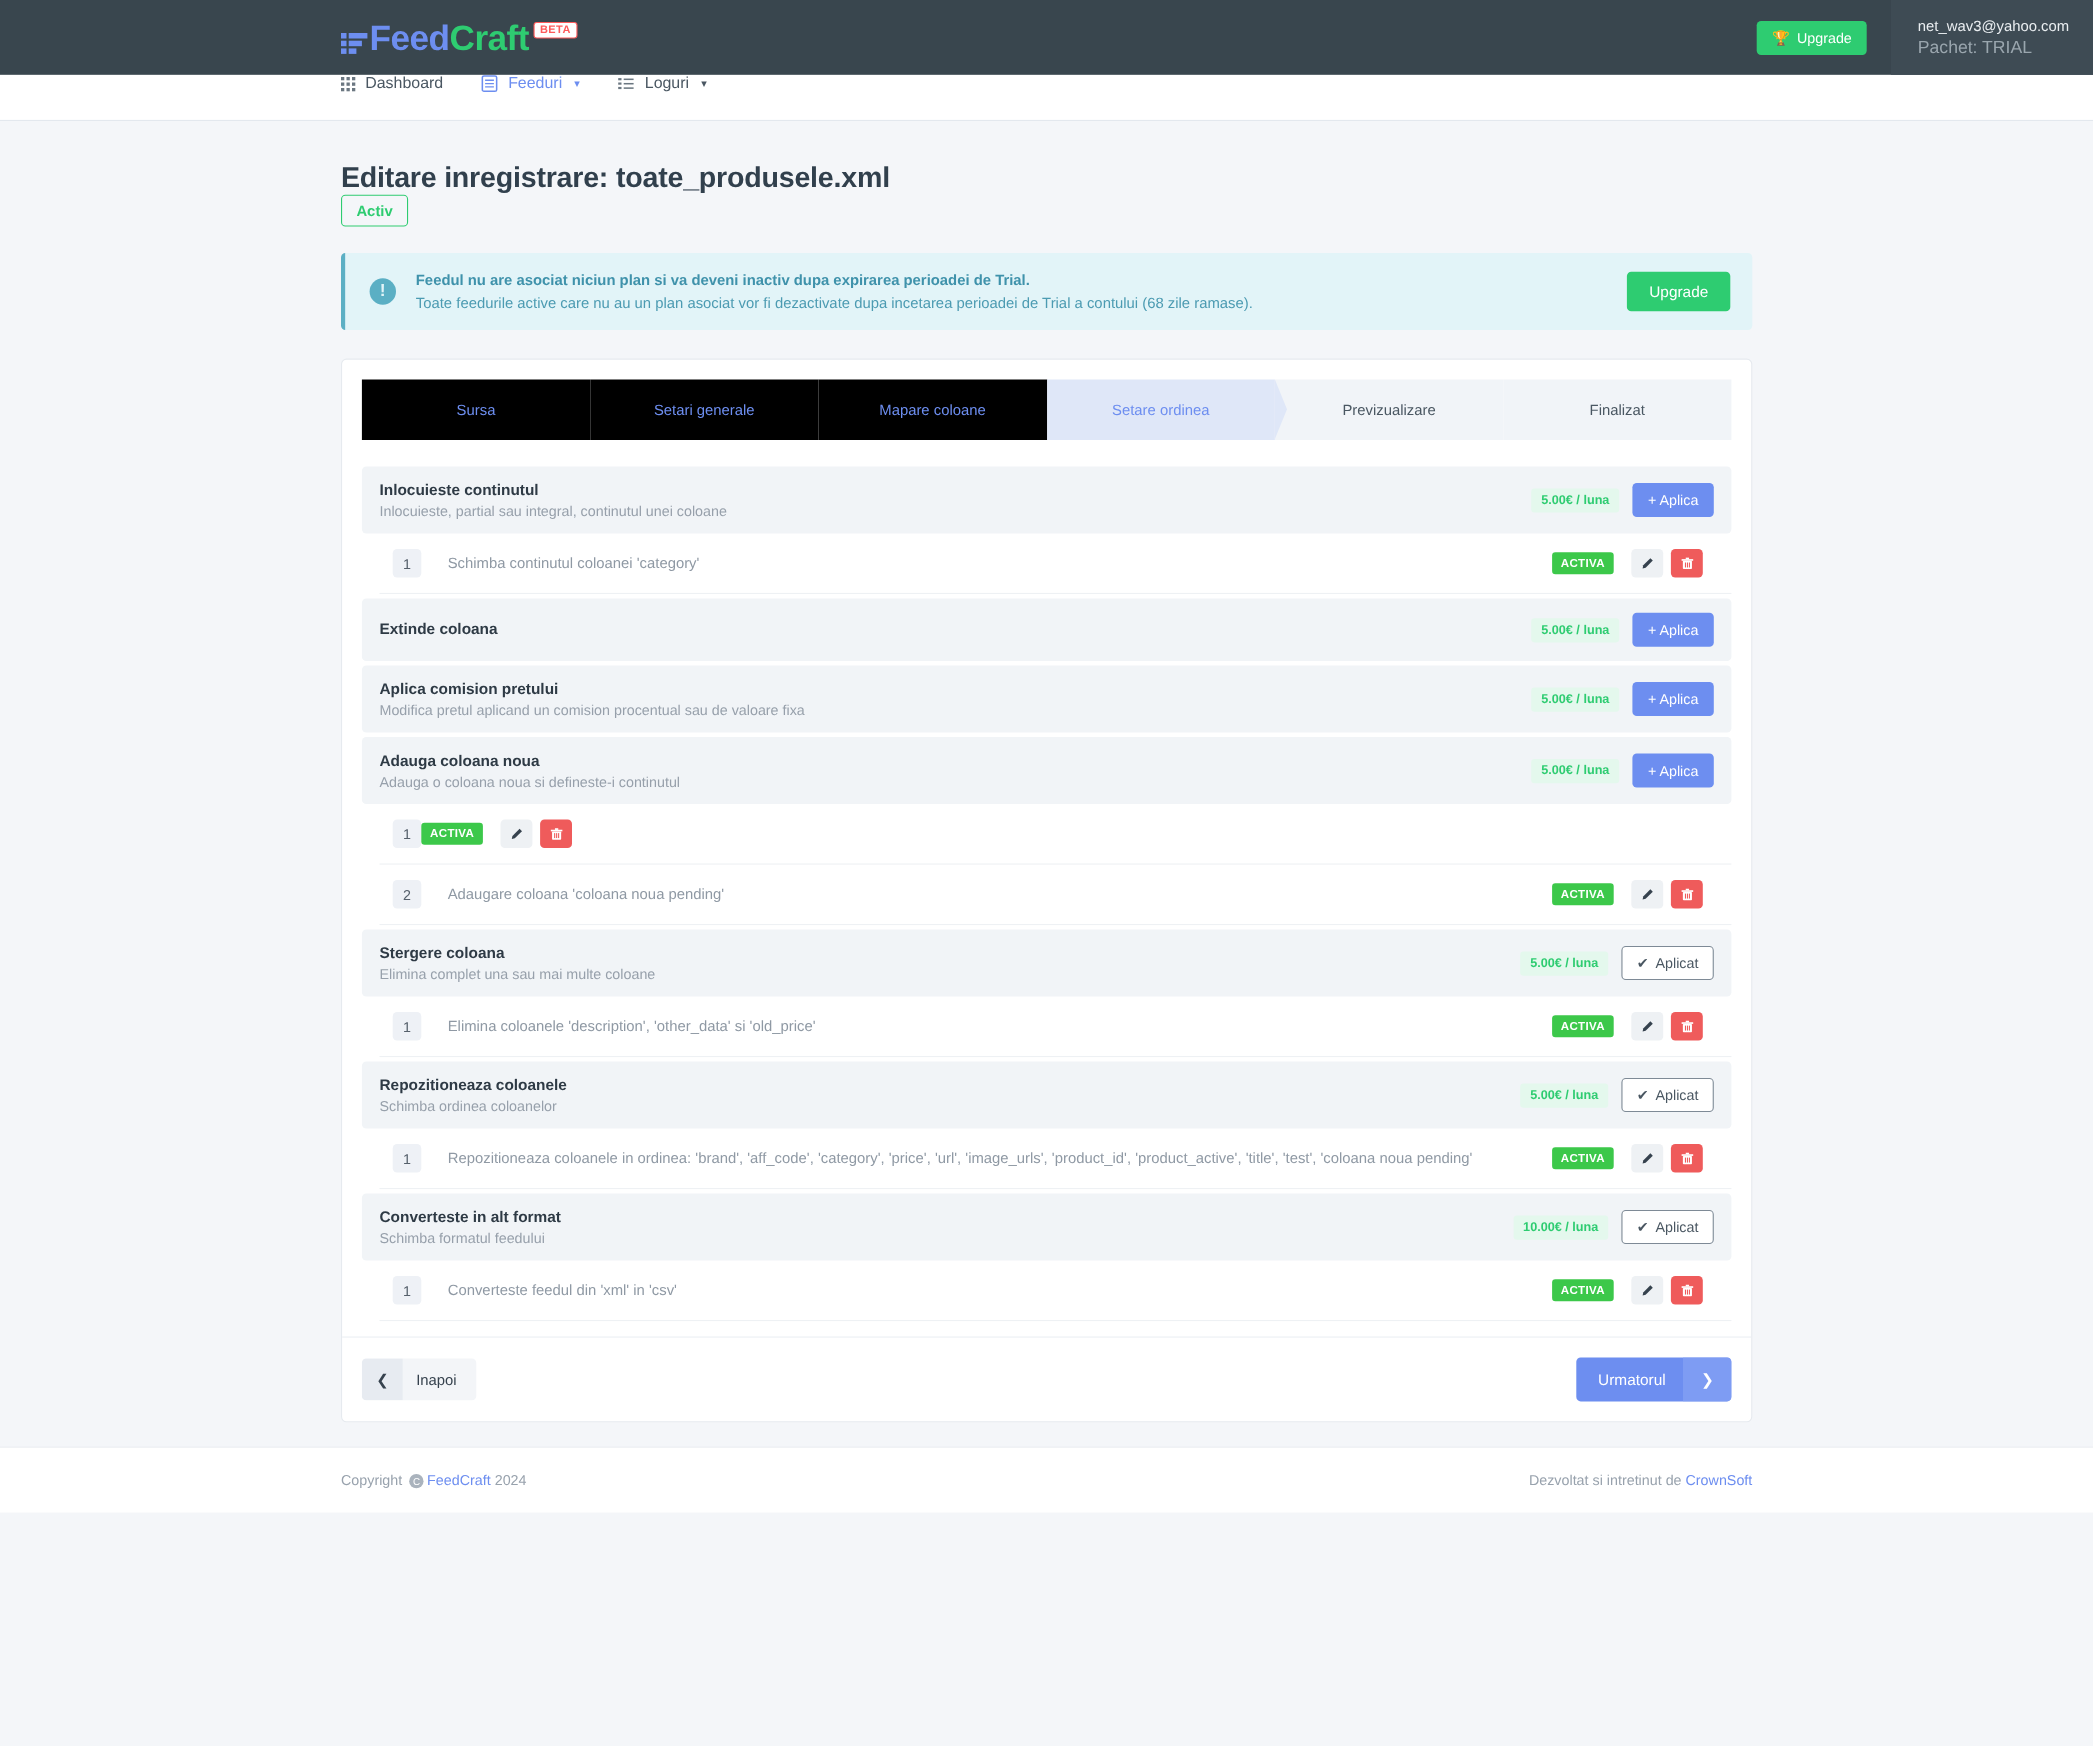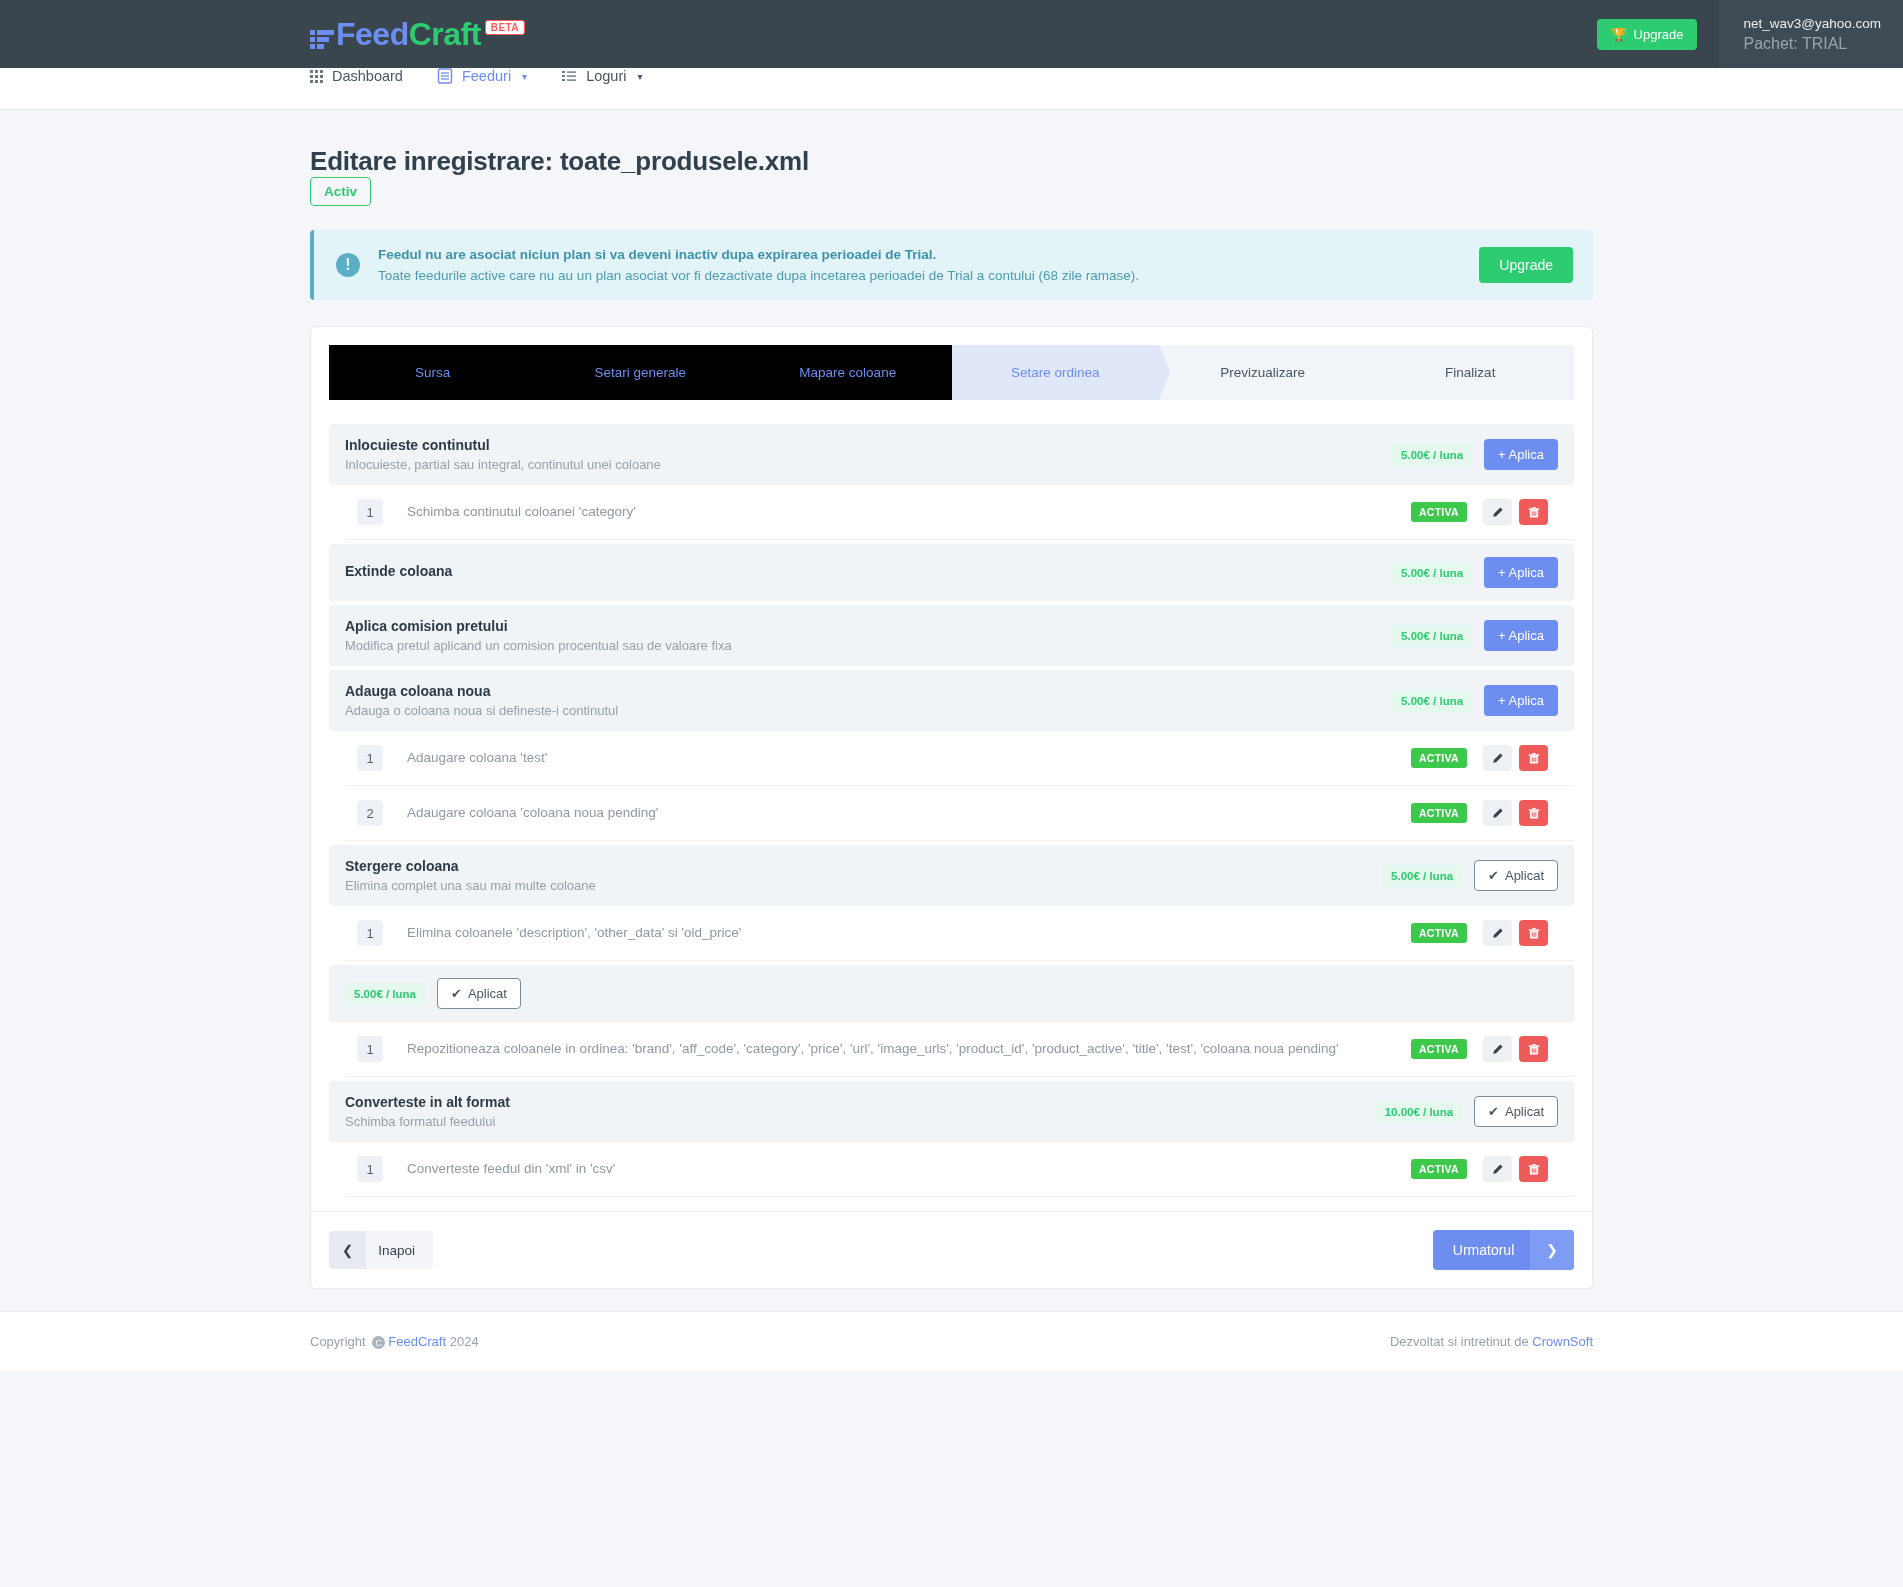--- a/index.html
+++ b/index.html
@@ -373,21 +373,20 @@
                   <div class="rule-desc">Adauga o coloana noua si defineste-i continutul</div>
                 </div>
                 <div class="rule-head-actions">
                   <span class="price-badge">5.00€ / luna</span>
                   <button class="btn-apply">+ Aplica</button>
                 </div>
               </div>
               <div class="rule-rows">
                 <div class="rule-row">
                   <div class="row-num">1</div>
-                  <div class="row-label">Adaugare coloana 'test'</div>
                   <div class="row-right">
                     <span class="badge-activa">ACTIVA</span>
                     <span class="row-btns">
                       <button class="btn-icon btn-edit">
                         <svg width="13" height="13" viewBox="0 0 16 16">
                           <path d="M11.5 1.8l2.7 2.7-8 8-3.4.7.7-3.4z" fill="#36424e"></path>
                         </svg>
                       </button>
                       <button class="btn-icon btn-del">
                         <svg width="12" height="13" viewBox="0 0 16 16">
@@ -464,20 +463,24 @@
                           <rect x="9.8" y="6.5" width="1.3" height="6" fill="#ef5b5b"></rect>
                         </svg>
                       </button>
                     </span>
                   </div>
                 </div>
               </div>
             </div>
             <div class="rule-group">
               <div class="rule-head">
+                <div class="rule-head-txt">
+                  <div class="rule-name">Repozitioneaza coloanele</div>
+                  <div class="rule-desc">Schimba ordinea coloanelor</div>
+                </div>
                 <div class="rule-head-actions">
                   <span class="price-badge">5.00€ / luna</span>
                   <button class="btn-applied">
                     <span>✔</span>
                     <span>Aplicat</span>
                   </button>
                 </div>
               </div>
               <div class="rule-rows">
                 <div class="rule-row">

